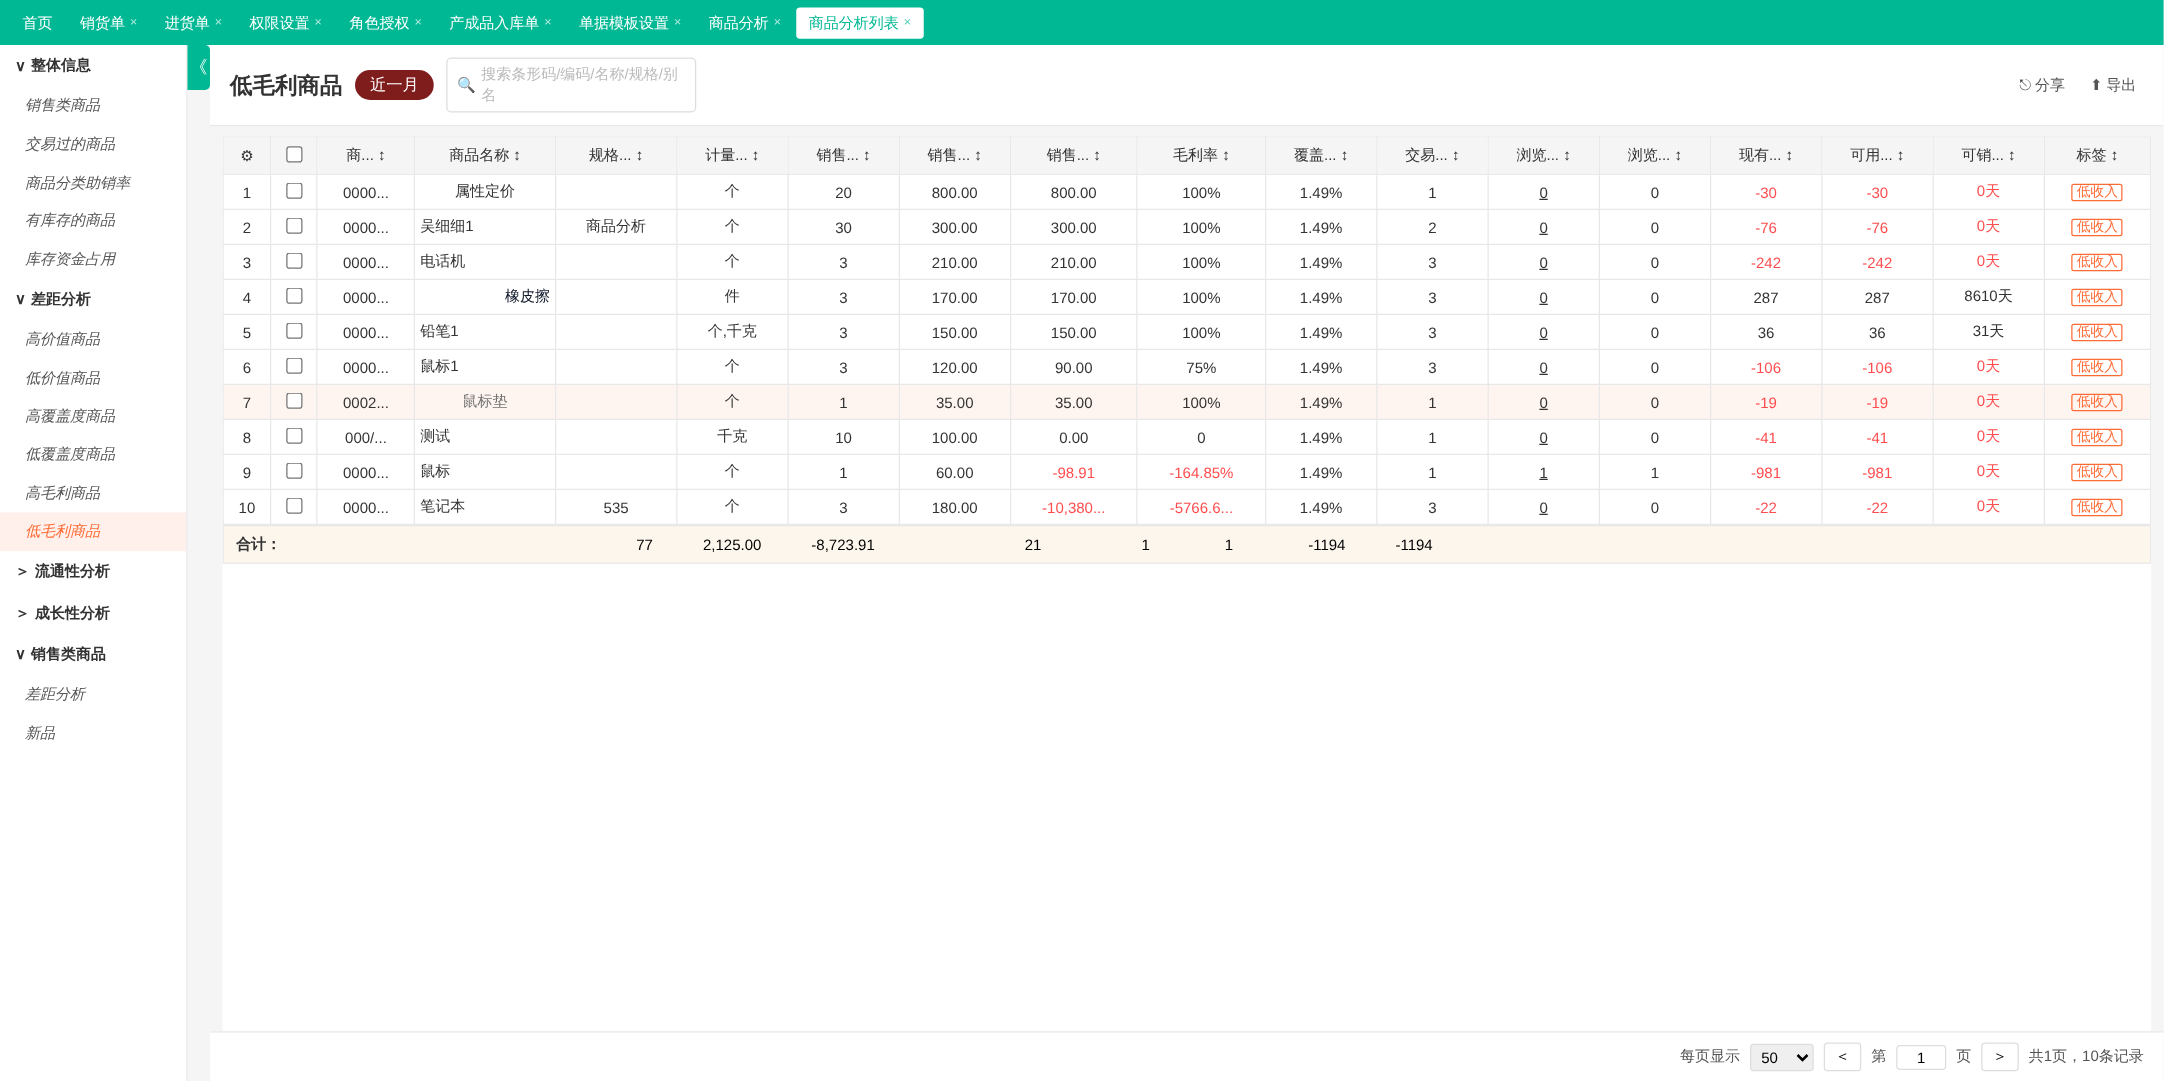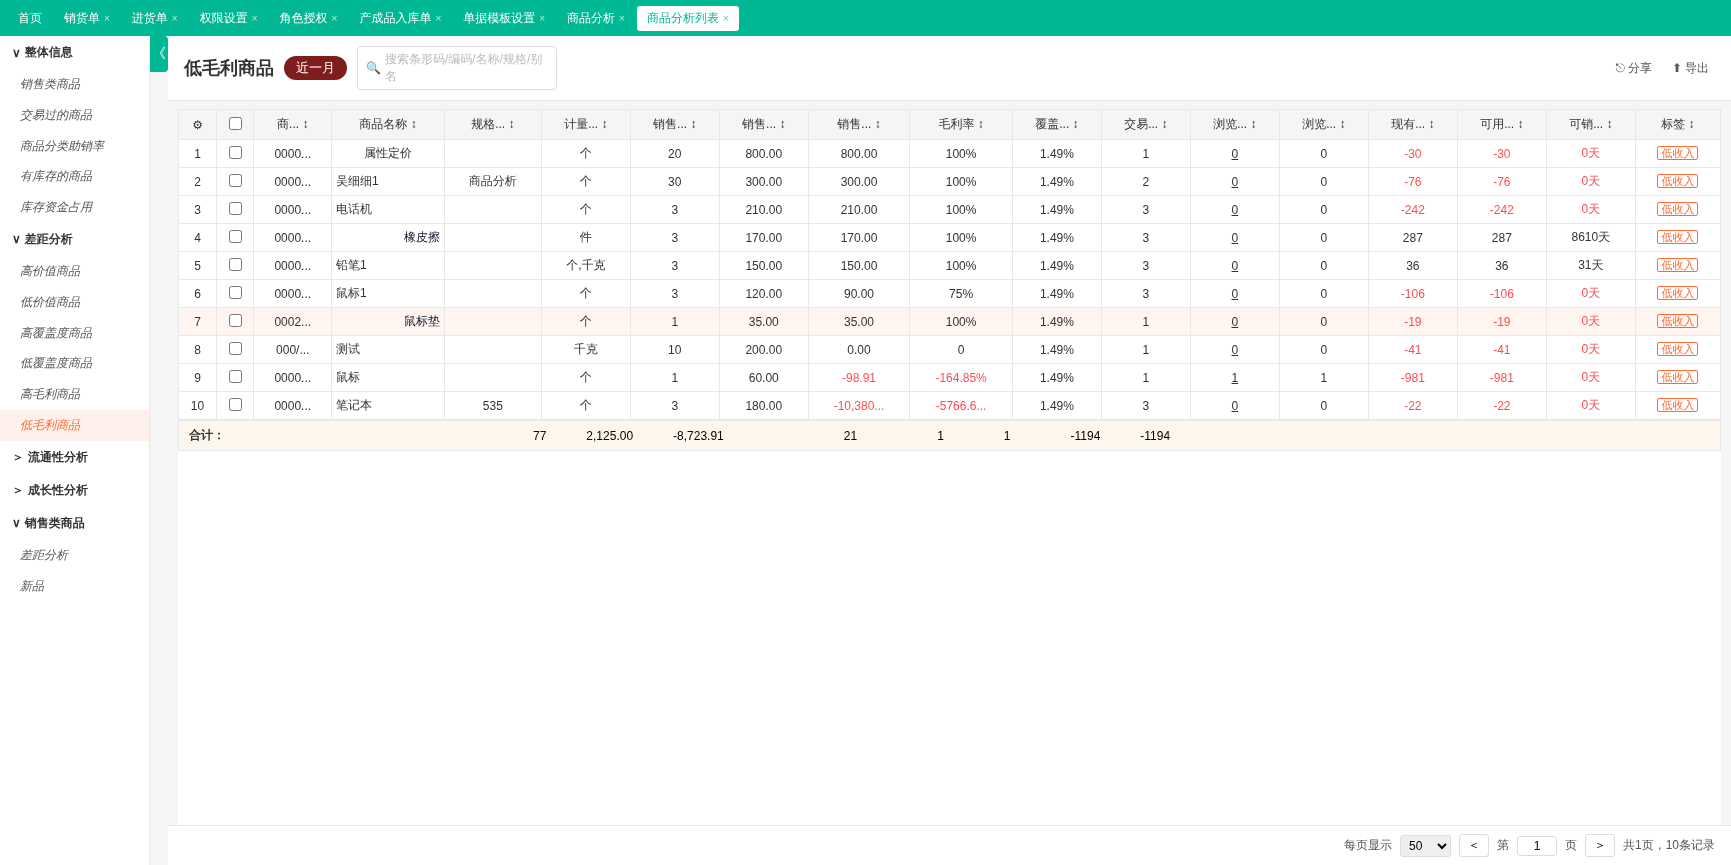--- a/index.html
+++ b/index.html
@@ -143,21 +143,21 @@
     
     .table-footer {
       background: #fdf6ec;
       border: 1px solid #e8e8e8;
       display: flex;
       align-items: center;
       padding: 6px 10px;
       position: sticky;
       bottom: 0;
     }
-    .footer-label { font-weight: bold; color: #333; margin-right: 28px; }
+    .footer-label { font-weight: bold; color: #333; margin-right: 4px; }
 
     
     .pagination-bar {
       background: #fff;
       border-top: 1px solid #e8e8e8;
       padding: 8px 16px;
       display: flex;
       align-items: center;
       justify-content: flex-end;
       gap: 8px;
@@ -444,21 +444,21 @@
       <td>0</td>
       <td style="color:#ff4d4f">-106</td>
       <td style="color:#ff4d4f">-106</td>
       <td style="color:#ff4d4f">0天</td>
       <td><span class="tag-low">低收入</span></td>
     </tr>
             <tr class="highlighted">
       <td>7</td>
       <td><input type="checkbox" style=""></td>
       <td>0002...</td>
-      <td style="text-align:right;cursor:pointer;color:#0f172a">鼠标垫</td>
+      <td style="text-align:center;cursor:pointer;color:#737373">鼠标垫</td>
       <td></td>
       <td>个</td>
       <td>1</td>
       <td>35.00</td>
       <td style="color:#333">35.00</td>
       <td style="color:#333">100%</td>
       <td>1.49%</td>
       <td>1</td>
       <td><span class="underline-link">0</span></td>
       <td>0</td>
@@ -468,21 +468,21 @@
       <td><span class="tag-low">低收入</span></td>
     </tr>
             <tr>
       <td>8</td>
       <td><input type="checkbox" style=""></td>
       <td>000/...</td>
       <td style="text-align:left;cursor:pointer;color:#333">测试</td>
       <td></td>
       <td>千克</td>
       <td>10</td>
-      <td>200.00</td>
+      <td>100.00</td>
       <td style="color:#333">0.00</td>
       <td style="color:#333">0</td>
       <td>1.49%</td>
       <td>1</td>
       <td><span class="underline-link">0</span></td>
       <td>0</td>
       <td style="color:#ff4d4f">-41</td>
       <td style="color:#ff4d4f">-41</td>
       <td style="color:#ff4d4f">0天</td>
       <td><span class="tag-low">低收入</span></td>

